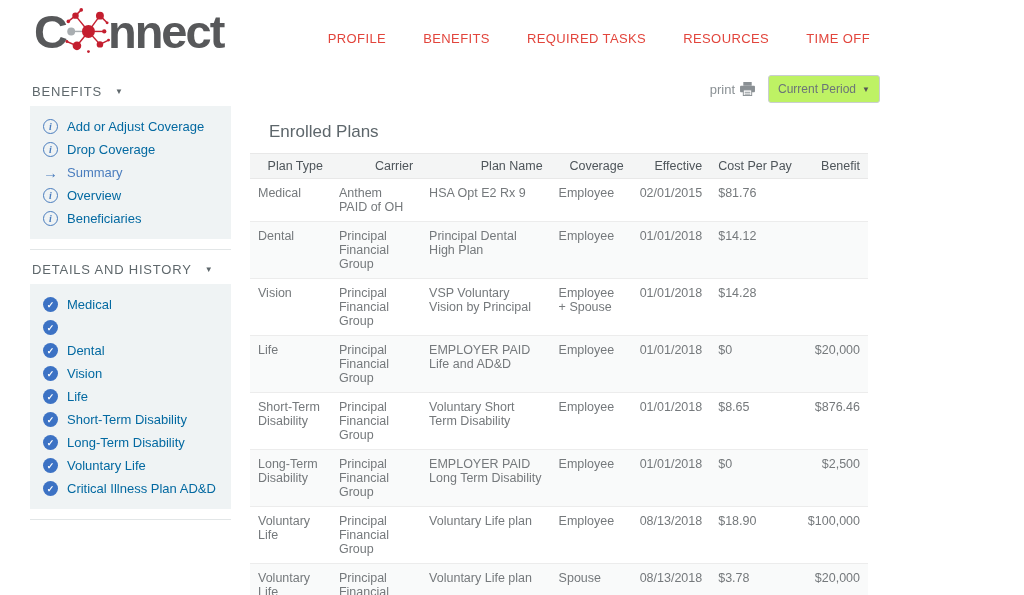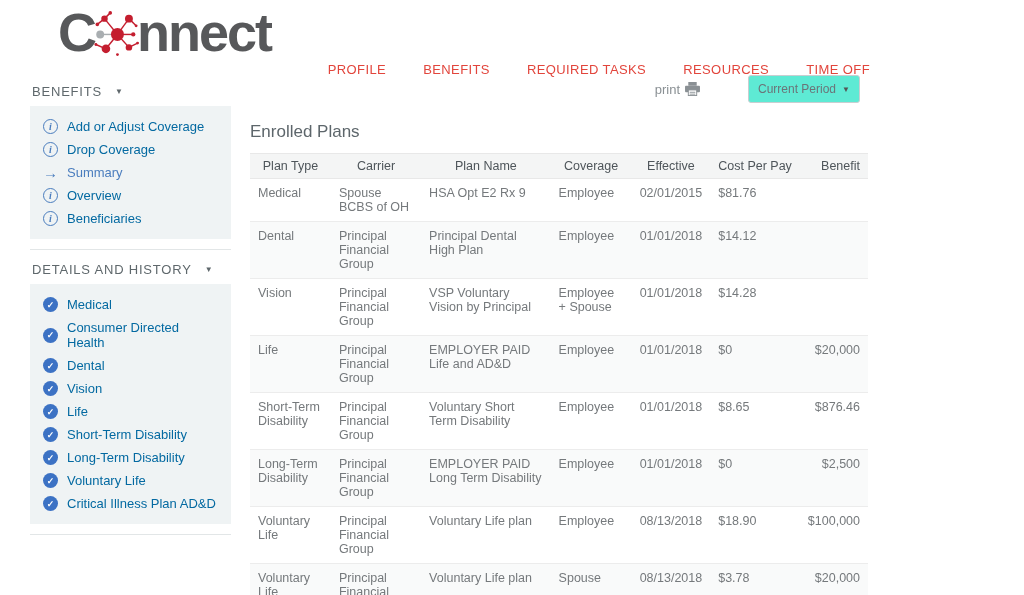--- a/index.html
+++ b/index.html
@@ -2,32 +2,32 @@
 <html><head>
 <meta charset="utf-8">
 <style>
   * { box-sizing: border-box; margin: 0; padding: 0; }
   html,body { width:1024px; height:595px; background:#fff; overflow:hidden;
     font-family:"Liberation Sans", sans-serif; }
   body { position:relative; }
 
   
   .logo { position:absolute; left:34px; top:4px; cursor:pointer; }
-  .logo-line { font-weight:bold; font-size:54px; color:#57585a; letter-spacing:-2px; line-height:56px; white-space:nowrap;margin-left:24px; }
+  .logo-line { font-weight:bold; font-size:47px; color:#57585a; letter-spacing:-2px; line-height:56px; white-space:nowrap; }
   .logo-line svg { vertical-align:-5px; margin:0 -2px; }
   .tagline { font-family:"Liberation Serif", serif; font-size:12.5px; color:#9d3b41; margin:-7px 0 0 31px; letter-spacing:.3px; }
 
-  .top-nav { position:absolute; top:31px; right:154px; display:flex; gap:37px;margin-top:31px; }
+  .top-nav { position:absolute; top:31px; right:154px; display:flex; gap:37px; }
   .nav-item { font-size:13px; color:#e2453c; letter-spacing:.4px; text-decoration:none; cursor:pointer; white-space:nowrap; }
 
   
-  .toolbar { position:absolute; top:75px; right:164px; display:flex; align-items:center; gap:13px; }
+  .toolbar { position:absolute; top:75px; right:144px; display:flex; align-items:center; gap:13px; }
   .print-btn { display:flex; align-items:center; gap:5px; font-size:13px; color:#8a9094; cursor:pointer; }
-  .select { width:112px; border:1px solid #c9ced1; border-radius:3px; background:#5eead4; padding:6px 9px;
-    display:flex; justify-content:space-between; align-items:center; font-size:12px; color:#6b7478; cursor:pointer;margin-left:35px; }
+  .select { width:112px; border:1px solid #c9ced1; border-radius:3px; background:#bef264; padding:6px 9px;
+    display:flex; justify-content:space-between; align-items:center; font-size:12px; color:#6b7478; cursor:pointer; }
   .select .caret { font-size:8px; color:#555; }
 
   
   .sidebar { position:absolute; left:30px; top:84px; width:201px; }
   .side-header { display:flex; align-items:center; gap:13px; margin:0 0 7px 2px; cursor:pointer; }
   .side-title { font-size:13px; color:#5f686c; letter-spacing:.8px; }
   .side-caret { font-size:8px; color:#5f686c; }
   .side-box { background:#eff3f4; padding:9px 0; }
   .side-item { display:flex; align-items:center; padding:4px 13px; cursor:pointer; }
   .side-item .label { font-size:13px; color:#0369a1; }
@@ -35,25 +35,25 @@
   .ico { width:15px; height:15px; flex:none; margin-right:9px; border-radius:50%;
     display:inline-flex; align-items:center; justify-content:center; }
   .ico.info { border:1.5px solid #4a7dbe; color:#4a7dbe; font-family:"Liberation Serif",serif;
     font-style:italic; font-weight:bold; font-size:10px; }
   .ico.arrow { color:#4a7dbe; font-size:15px; font-weight:bold; }
   .ico.check { background:#3c72c4; color:#fff; font-size:9px; font-weight:bold; }
   .side-divider { border-top:1px solid #e2e6e7; margin:10px 0 12px; }
 
   
   .main { position:absolute; left:250px; top:122px; width:618px; }
-  .section-title { font-size:17px; font-weight:normal; color:#5d666b; margin-bottom:11px; }
+  .section-title { font-size:17px; font-weight:normal; color:#5d666b; margin-bottom:11px;margin-left:19px; }
 
   table { width:100%; border-collapse:collapse; font-size:12.5px; color:#75797c; }
   thead tr { background:#f4f5f5; border-top:1px solid #e8e8e8; border-bottom:1px solid #e8e8e8; }
-  th { text-align:center; font-weight:normal; color:#4e555a; padding:5px 8px; font-size:12.5px; white-space:nowrap; }
+  th { text-align:right; font-weight:normal; color:#4e555a; padding:5px 8px; font-size:12.5px; white-space:nowrap; }
   td { padding:4px 8px; line-height:14px; vertical-align:top; padding-top:7px; padding-bottom:7px; }
   tbody tr { border-top:1px solid #ececec; }
   tbody tr:last-child { border-bottom:1px solid #ececec; }
   tbody tr:nth-child(even) { background:#f9fafa; }
   .plans th:nth-child(1), .plans td:nth-child(1) { width:88px; }
   .plans th:nth-child(2), .plans td:nth-child(2) { width:108px; }
   .plans th:nth-child(3), .plans td:nth-child(3) { width:162px; }
   .plans th:nth-child(4), .plans td:nth-child(4) { width:88px; }
   .plans th:nth-child(5), .plans td:nth-child(5) { width:62px; }
   .plans th:nth-child(6), .plans td:nth-child(6) { width:66px; }
@@ -152,21 +152,20 @@
       <span class="side-title">DETAILS AND HISTORY</span>
       <span class="side-caret">▼</span>
     </div>
     <div class="side-box">
       <div class="side-item">
         <span class="ico check">✓</span>
         <span class="label">Medical</span>
       </div>
       <div class="side-item">
         <span class="ico check">✓</span>
-        <span class="label">Consumer Directed Health</span>
       </div>
       <div class="side-item">
         <span class="ico check">✓</span>
         <span class="label">Dental</span>
       </div>
       <div class="side-item">
         <span class="ico check">✓</span>
         <span class="label">Vision</span>
       </div>
       <div class="side-item">
@@ -204,21 +203,21 @@
           <th>Plan Name</th>
           <th>Coverage</th>
           <th>Effective</th>
           <th>Cost Per Pay</th>
           <th>Benefit</th>
         </tr>
       </thead>
     <tbody>
         <tr>
           <td>Medical</td>
-          <td>Spouse BCBS of OH</td>
+          <td>Anthem PAID of OH</td>
           <td>HSA Opt E2 Rx 9</td>
           <td>Employee</td>
           <td>02/01/2015</td>
           <td>$81.76</td>
           <td></td>
         </tr>
         <tr>
           <td>Dental</td>
           <td>Principal Financial Group</td>
           <td>Principal Dental High Plan</td>

